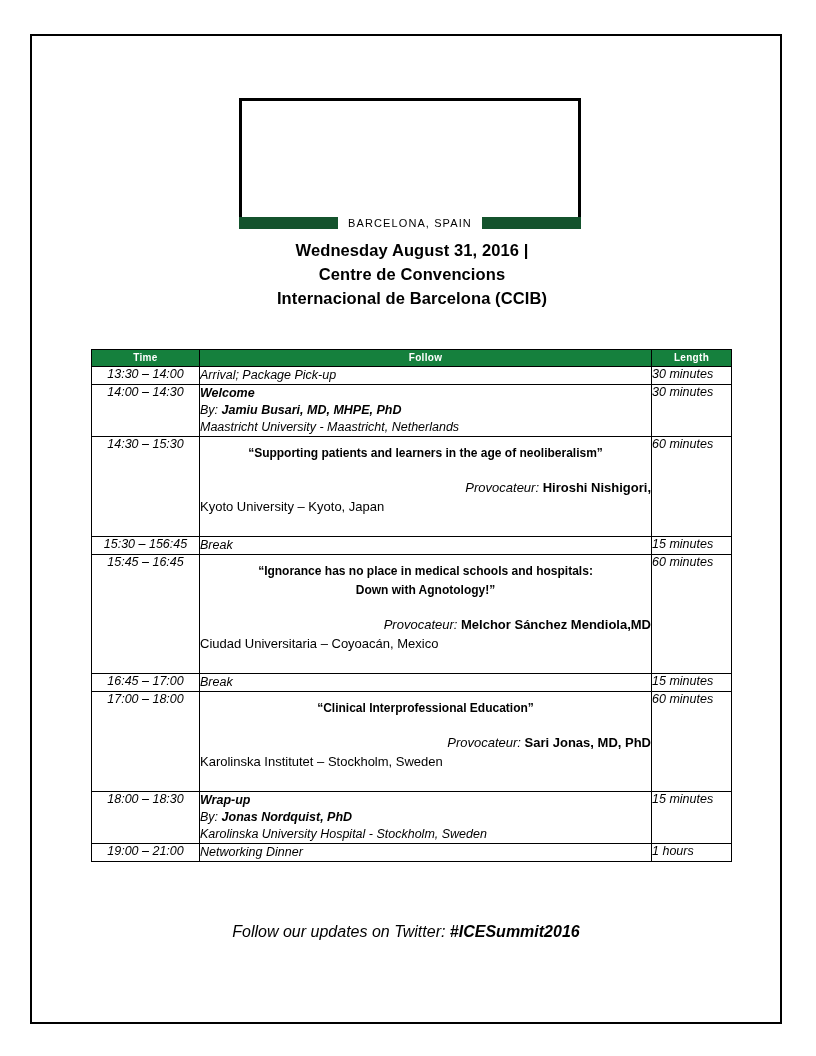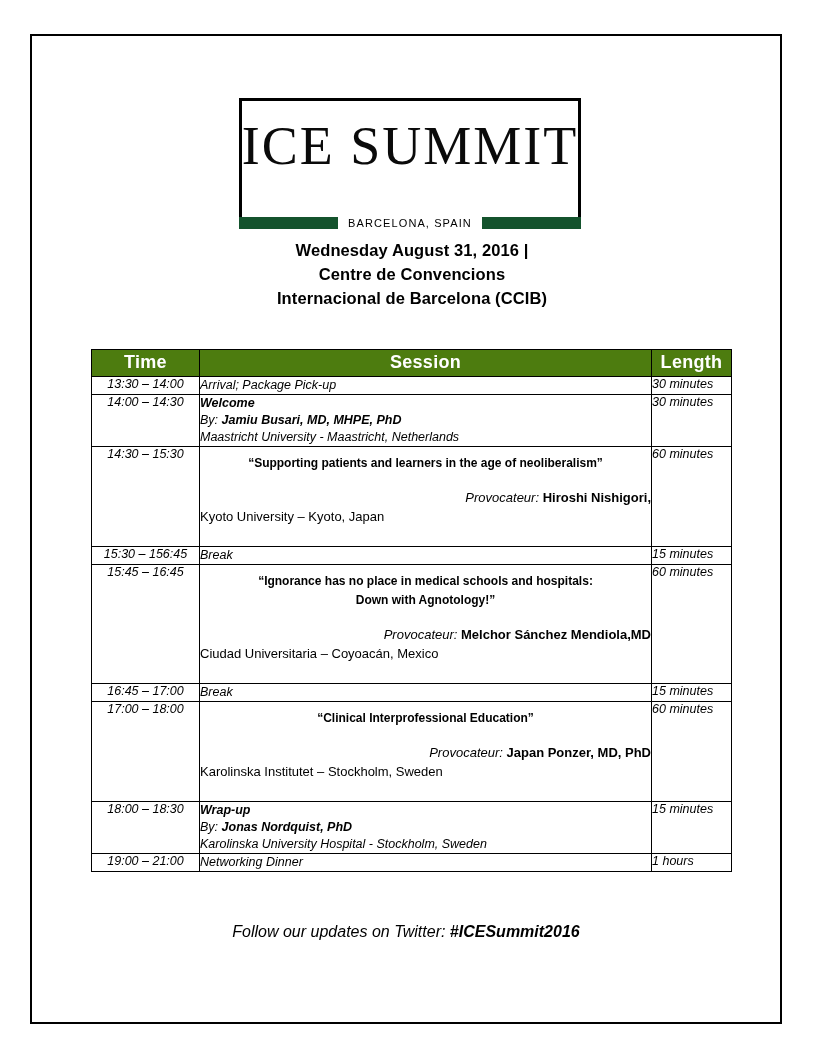--- a/index.html
+++ b/index.html
@@ -117,23 +117,23 @@
     width: 640px;
     border-collapse: collapse;
     table-layout: fixed;
   }
   #schedule-table td, #schedule-table th {
     border: 1.6px solid #000;
     padding: 0;
     vertical-align: top;
   }
   #schedule-table thead th {
-    background: #4d7c0f;
+    background: #15803d;
     color: #ffffff;
-    font-size: 18px;
+    font-size: 10px;
     font-weight: bold;
     text-align: center;
     padding: 2px 0 3px 0;
     border: 1.6px solid #000;
     letter-spacing: 0.3px;
   }
   .col-time    { width: 108px; }
   .col-session { width: 452px; }
   .col-length  { width: 80px; }
 
@@ -187,40 +187,39 @@
 </head>
 <body>
 
 <div id="page-frame">
   <div id="page-inner">
 
     <div id="logo-block">
       <div id="logo-box"></div>
       <div class="logo-bottom-stub left"></div>
       <div class="logo-bottom-stub right"></div>
-      <div id="logo-title">ICE SUMMIT</div>
       <div id="logo-city"><span>BARCELONA, SPAIN</span></div>
     </div>
 
     <div id="event-subtitle">
       <span class="sub-line">Wednesday August 31, 2016 |</span>
       <span class="sub-line">Centre de Convencions</span>
       <span class="sub-line">Internacional de Barcelona (CCIB)</span>
     </div>
 
     <table id="schedule-table">
       <colgroup>
         <col class="col-time">
         <col class="col-session">
         <col class="col-length">
       </colgroup>
       <thead>
         <tr>
           <th>Time</th>
-          <th>Session</th>
+          <th>Follow</th>
           <th>Length</th>
         </tr>
       </thead>
       <tbody id="schedule-body">
           <tr>
             <td class="cell-time ital">13:30 – 14:00</td>
             <td class="cell-session">
               <span class="sess-line ital">Arrival; Package Pick-up</span>
             </td>
             <td class="cell-length ital">30 minutes</td>
@@ -269,21 +268,21 @@
             <td class="cell-session">
               <span class="sess-line ital">Break</span>
             </td>
             <td class="cell-length ital">15 minutes</td>
           </tr>
           <tr>
             <td class="cell-time ital">17:00 – 18:00</td>
             <td class="cell-session">
               <span class="sess-title-centered">“Clinical Interprofessional Education”</span>
               <span class="sess-gap"></span>
-              <span class="sess-line bold sess-line-lg"><span class="ital" style="font-weight: normal;">Provocateur: </span><span style="font-weight: bold; font-style: normal;">Japan Ponzer, MD, PhD</span></span>
+              <span class="sess-line bold sess-line-lg"><span class="ital" style="font-weight: normal;">Provocateur: </span><span style="font-weight: bold; font-style: normal;">Sari Jonas, MD, PhD</span></span>
               <span class="sess-line normal sess-line-lg">Karolinska Institutet – Stockholm, Sweden</span>
               <span class="sess-tail-gap"></span>
             </td>
             <td class="cell-length ital">60 minutes</td>
           </tr>
           <tr>
             <td class="cell-time ital">18:00 – 18:30</td>
             <td class="cell-session">
               <span class="sess-line bital">Wrap-up</span>
               <span class="sess-line bital"><span class="ital" style="font-weight: normal;">By: </span><span style="font-weight: bold; font-style: italic;">Jonas Nordquist, PhD</span></span>

